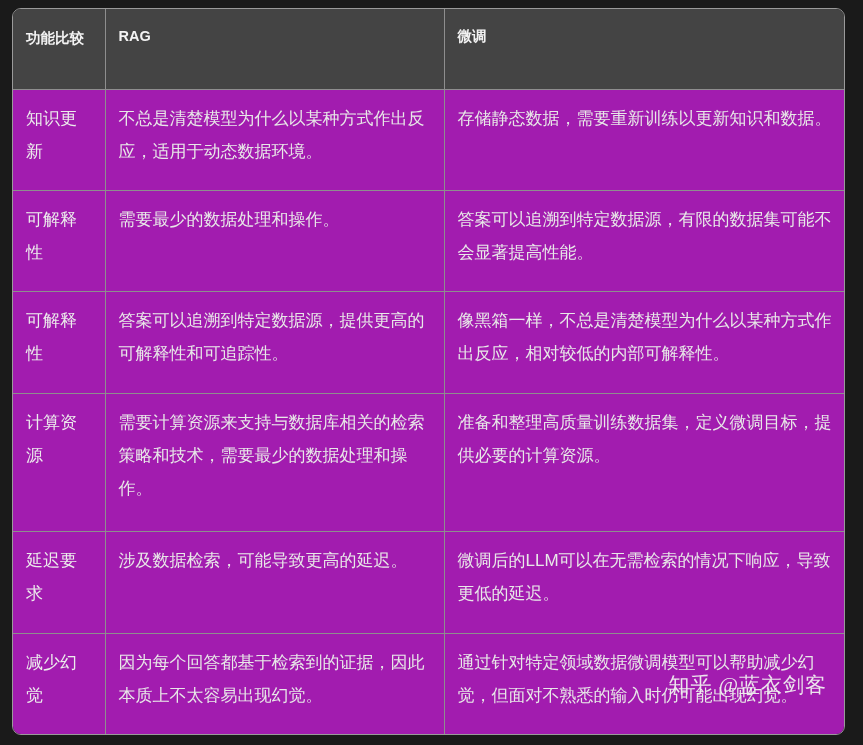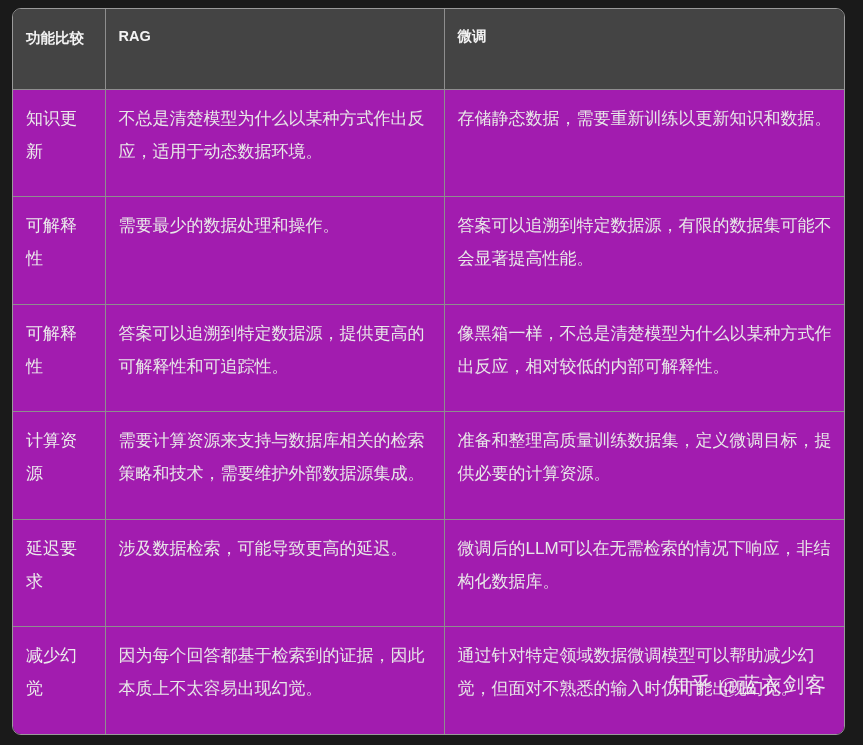--- a/index.html
+++ b/index.html
@@ -131,27 +131,27 @@
             <td class="rag-cell">需要最少的数据处理和操作。</td>
             <td class="ft-cell">答案可以追溯到特定数据源，有限的数据集可能不会显著提高性能。</td>
           </tr>
           <tr>
             <td class="feature-cell">可解释性</td>
             <td class="rag-cell">答案可以追溯到特定数据源，提供更高的可解释性和可追踪性。</td>
             <td class="ft-cell">像黑箱一样，不总是清楚模型为什么以某种方式作出反应，相对较低的内部可解释性。</td>
           </tr>
           <tr>
             <td class="feature-cell">计算资源</td>
-            <td class="rag-cell">需要计算资源来支持与数据库相关的检索策略和技术，需要维护外部数据源集成。</td>
+            <td class="rag-cell">需要计算资源来支持与数据库相关的检索策略和技术，需要最少的数据处理和操作。</td>
             <td class="ft-cell">准备和整理高质量训练数据集，定义微调目标，提供必要的计算资源。</td>
           </tr>
           <tr>
             <td class="feature-cell">延迟要求</td>
             <td class="rag-cell">涉及数据检索，可能导致更高的延迟。</td>
-            <td class="ft-cell">微调后的LLM可以在无需检索的情况下响应，非结构化数据库。</td>
+            <td class="ft-cell">微调后的LLM可以在无需检索的情况下响应，导致更低的延迟。</td>
           </tr>
           <tr>
             <td class="feature-cell">减少幻觉</td>
             <td class="rag-cell">因为每个回答都基于检索到的证据，因此本质上不太容易出现幻觉。</td>
             <td class="ft-cell">通过针对特定领域数据微调模型可以帮助减少幻觉，但面对不熟悉的输入时仍可能出现幻觉。</td>
           </tr>
         </tbody>
     </table>
   </div>
 

